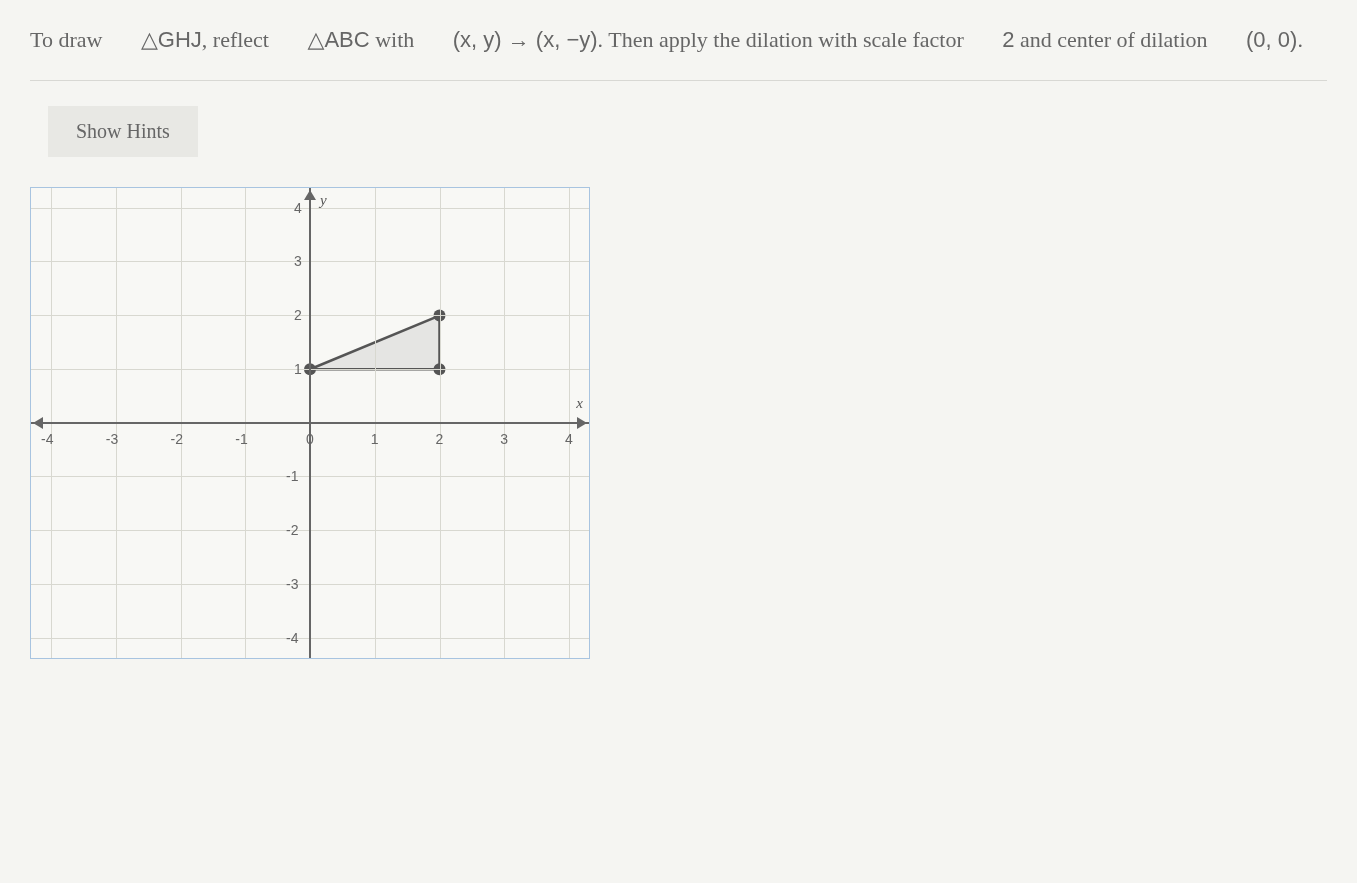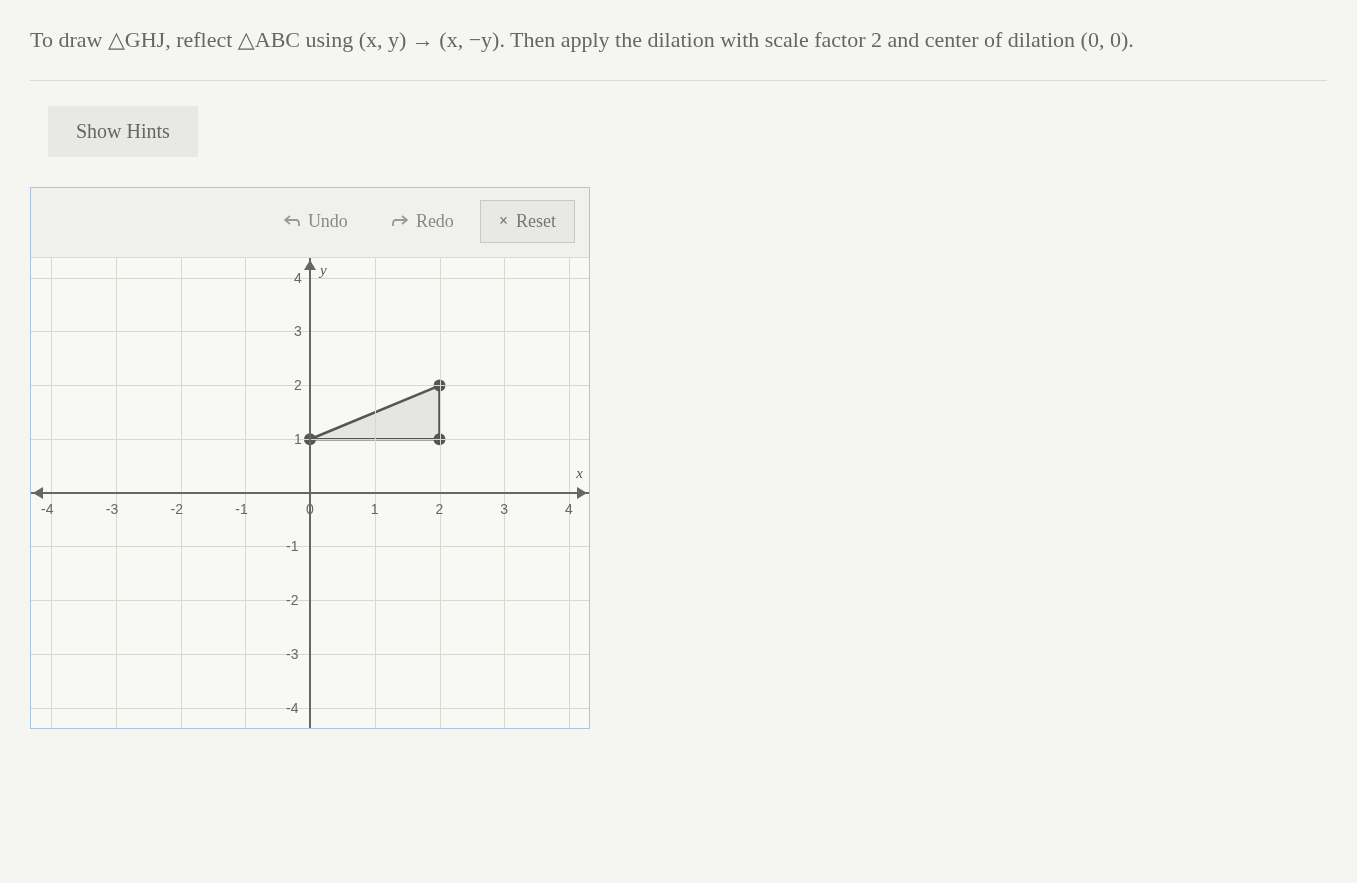--- a/index.html
+++ b/index.html
@@ -11,21 +11,21 @@
       width: 1357px;
       height: 883px;
       overflow: hidden;
     }
     .problem-text {
       font-size: 22px;
       line-height: 1.8;
       color: #666;
       margin-bottom: 20px;
     }
-    .math-expr { font-family: Liberation Serif, serif; }
+    .math-expr { font-family: Liberation Sans, sans-serif; margin-left: 33px; }
     hr.divider {
       border: none;
       border-top: 1px solid #d8d8d4;
       margin: 18px 0 25px 0;
     }
     .hints-btn {
       display: inline-block;
       background: #e8e8e4;
       color: #666;
       font-size: 20px;
@@ -114,47 +114,29 @@
       pointer-events: none;
     }
   </style>
 </head>
 <body>
 
 
 
 <div class="problem-text">
   <div>
-    <span>To draw </span><span class="math-expr">△GHJ</span><span>, reflect </span><span class="math-expr">△ABC</span><span> using </span><span class="math-expr">(x, y) → (x, −y)</span><span>. Then apply the dilation with scale factor </span><span class="math-expr">2</span><span> and center of dilation </span><span class="math-expr">(0, 0)</span><span>.</span>
+    <span>To draw </span><span class="math-expr">△GHJ</span><span>, reflect </span><span class="math-expr">△ABC</span><span> with </span><span class="math-expr">(x, y) → (x, −y)</span><span>. Then apply the dilation with scale factor </span><span class="math-expr">2</span><span> and center of dilation </span><span class="math-expr">(0, 0)</span><span>.</span>
   </div>
 </div>
 
 <hr class="divider">
 
 <button class="hints-btn">Show Hints</button>
 
 <div class="graph-panel">
-  <div class="action-bar">
-    <button class="action-btn">
-      <svg viewBox="0 0 16 14">
-          <path d="M6 2 L1 6 L6 10 M1 6 L12 6 Q15 6 15 10 L15 12" fill="none" stroke="#999" stroke-width="1.8"></path>
-        </svg>
-      <span>Undo</span>
-    </button>
-    <button class="action-btn">
-      <svg viewBox="0 0 16 14">
-          <path d="M10 2 L15 6 L10 10 M15 6 L4 6 Q1 6 1 10 L1 12" fill="none" stroke="#999" stroke-width="1.8"></path>
-        </svg>
-      <span>Redo</span>
-    </button>
-    <button class="action-btn reset">
-      <span class="x-mark">×</span>
-      <span>Reset</span>
-    </button>
-  </div>
   <div class="graph-area" id="graph">
     <svg class="polygon-svg" id="poly-svg" viewBox="0 0 558 470">
         <polygon points="279,181.25 408.5,181.25 408.5,127.5" fill="rgba(100,100,100,0.12)" stroke="#555" stroke-width="2.5"></polygon>
         <circle cx="279" cy="181.25" r="6" fill="#555"></circle>
         <circle cx="408.5" cy="181.25" r="6" fill="#555"></circle>
         <circle cx="408.5" cy="127.5" r="6" fill="#555"></circle>
       </svg>
   <div class="grid-line grid-v" style="left: 20px;"></div>
       <div class="grid-line grid-v" style="left: 84.75px;"></div>
       <div class="grid-line grid-v" style="left: 149.5px;"></div>

